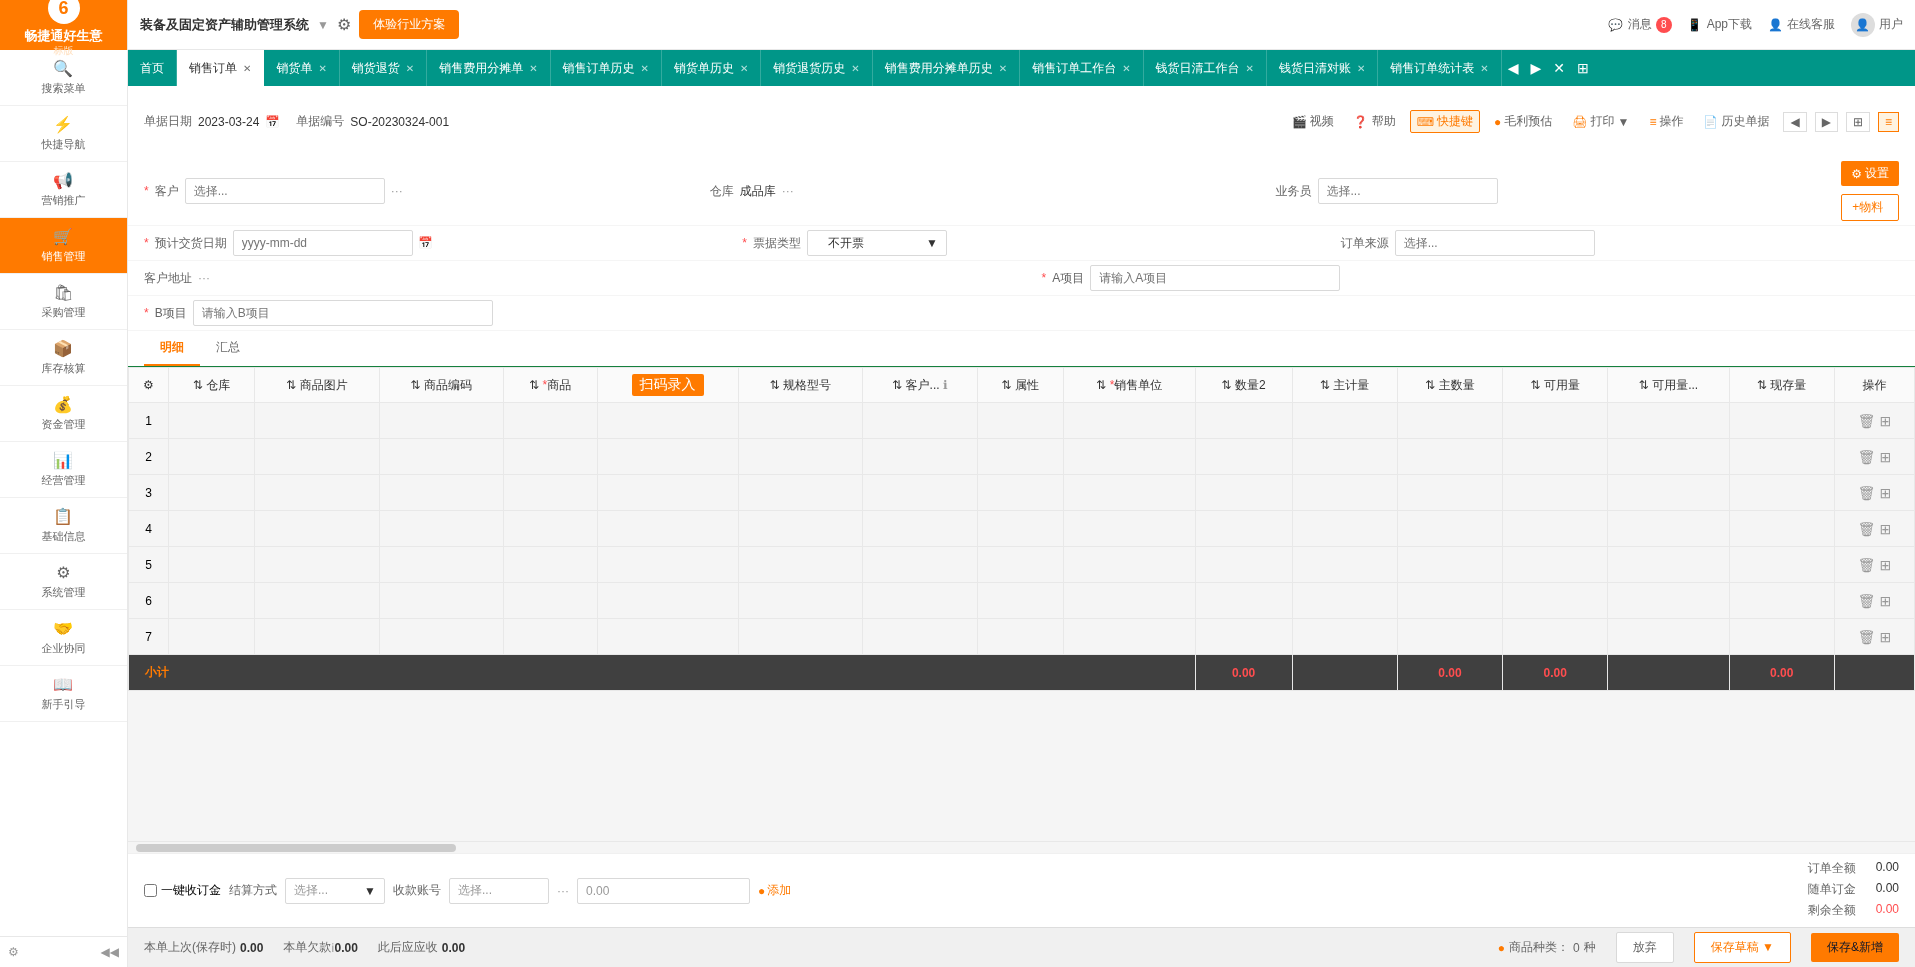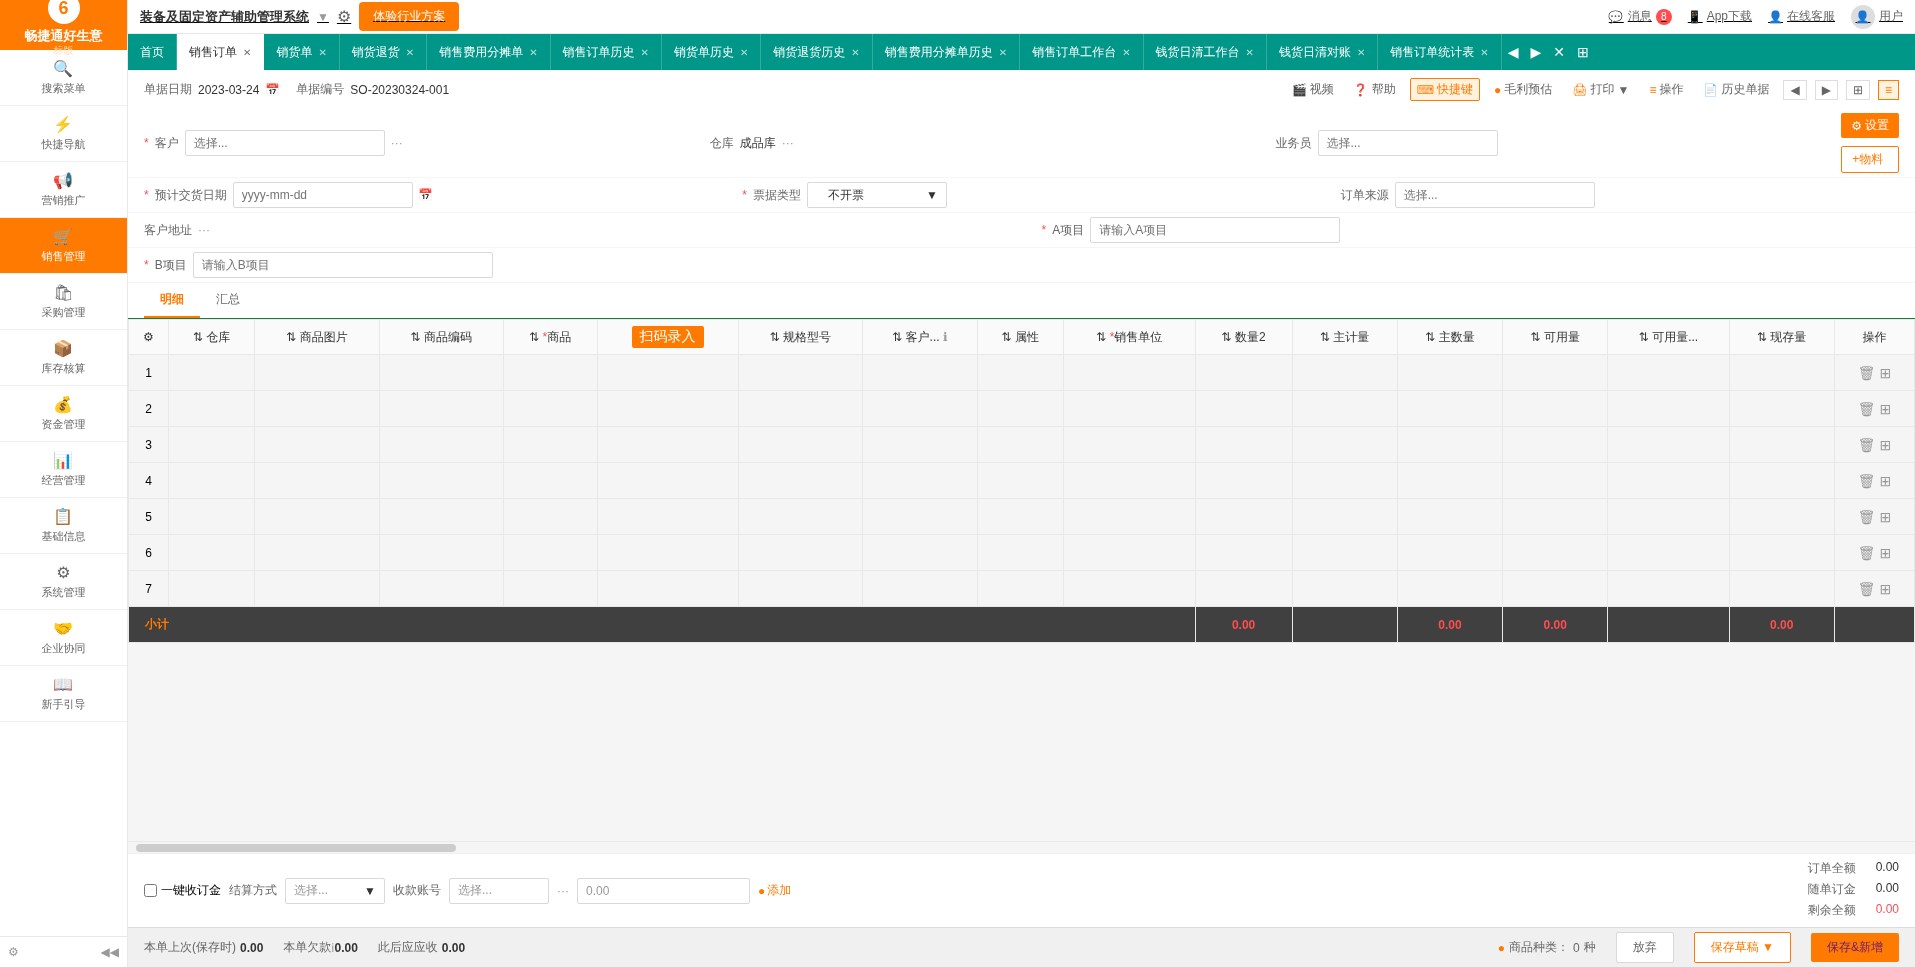--- a/index.html
+++ b/index.html
@@ -12,21 +12,21 @@
     .sidebar-item { display: flex; flex-direction: column; align-items: center; justify-content: center; height: 56px; cursor: pointer; color: #666; border-bottom: 1px solid #f0f0f0; }
     .sidebar-item.active { background: #ff7a00; color: #fff; }
     .sidebar-item .icon { font-size: 16px; margin-bottom: 3px; }
     .sidebar-item .label { font-size: 11px; }
     .sidebar-bottom { margin-top: auto; display: flex; align-items: center; justify-content: space-between; padding: 8px; border-top: 1px solid #e8e8e8; }
 
     
     .main { flex: 1; display: flex; flex-direction: column; height: 967px; overflow: hidden; }
 
     
-    .topbar { height: 34px; background: #fff; display: flex; align-items: center; padding: 0 12px; border-bottom: 1px solid #e8e8e8; gap: 8px; text-decoration: underline; }
+    .topbar { height: 50px; background: #fff; display: flex; align-items: center; padding: 0 12px; border-bottom: 1px solid #e8e8e8; gap: 8px; }
     .topbar-title { font-size: 13px; color: #333; font-weight: bold; }
     .topbar-btn { background: #ff7a00; color: #fff; border: none; padding: 6px 14px; border-radius: 4px; cursor: pointer; font-size: 12px; }
     .topbar-right { margin-left: auto; display: flex; align-items: center; gap: 16px; color: #666; }
     .topbar-right-item { display: flex; align-items: center; gap: 4px; cursor: pointer; }
     .badge { background: #ff4d4f; color: #fff; border-radius: 50%; width: 16px; height: 16px; font-size: 10px; display: flex; align-items: center; justify-content: center; }
 
     
     .tabbar { height: 36px; background: #009688; display: flex; align-items: center; overflow: hidden; }
     .tab { height: 36px; display: flex; align-items: center; padding: 0 12px; color: #fff; cursor: pointer; white-space: nowrap; font-size: 12px; border-right: 1px solid rgba(255,255,255,0.2); }
     .tab.active { background: #fff; color: #333; }
@@ -47,36 +47,36 @@
     .data-table th { background: #fafafa; border: 1px solid #e8e8e8; padding: 6px 8px; text-align: center; white-space: nowrap; color: #333; font-weight: normal; position: sticky; top: 0; z-index: 1; }
     .data-table td { border: 1px solid #e8e8e8; padding: 4px 8px; text-align: center; height: 36px; }
     .col-num { width: 40px; }
     .scan-btn { background: #ff7a00; color: #fff; border: none; padding: 2px 8px; border-radius: 2px; cursor: pointer; font-size: 14px; }
     .subtotal-row td { background: #404040; font-weight: bold; }
     .subtotal-val { color: #ff4d4f; }
     .order-summary-row { display: flex; justify-content: space-between; gap: 20px; margin-bottom: 2px; color: #666; }
     .order-summary-val { color: #333; }
     .discard-btn { border: 1px solid #d9d9d9; background: #fff; color: #666; padding: 6px 16px; border-radius: 2px; cursor: pointer; }
     .save-draft-btn { border: 1px solid #ff7a00; background: #fff; color: #ff7a00; padding: 6px 16px; border-radius: 2px; cursor: pointer; }
-    .save-new-btn { background: #ff7a00; color: #701a75; border: none; padding: 6px 16px; border-radius: 2px; cursor: pointer; }
+    .save-new-btn { background: #ff7a00; color: #0f172a; border: none; padding: 6px 16px; border-radius: 2px; cursor: pointer; }
 
     
     .statusbar { background: #f0f0f0; border-top: 1px solid #ddd; padding: 4px 16px; display: flex; align-items: center; gap: 20px; color: #666; font-size: 11px; }
 
     .payment-row { display: flex; align-items: center; gap: 8px; padding: 6px 16px; background: #fff; border-top: 1px solid #f0f0f0; }
     .checkbox-label { display: flex; align-items: center; gap: 4px; cursor: pointer; }
     .add-link { color: #ff7a00; cursor: pointer; display: flex; align-items: center; gap: 2px; }
 
     .scrollbar-row { height: 12px; background: #f5f5f5; border-top: 1px solid #e8e8e8; display: flex; align-items: center; padding: 0 4px; }
     .scrollbar-thumb { width: 320px; height: 8px; background: #ccc; border-radius: 4px; margin-left: 4px; }
 
     .settings-btn { background: #ff7a00; color: #fff; border: none; border-radius: 2px; padding: 4px 10px; cursor: pointer; font-size: 12px; display: flex; align-items: center; gap: 3px; margin-bottom: 4px; }
     .add-col-btn { border: 1px solid #ff7a00; color: #ff7a00; background: #fff; border-radius: 2px; padding: 4px 10px; cursor: pointer; font-size: 12px; display: flex; align-items: center; gap: 3px; }
 
-    .top-form-section { background: #fff; padding: 4px 16px; }
+    .top-form-section { background: #fff; padding: 20px 16px; }
     .form-header-row { display: flex; align-items: center; justify-content: space-between; padding: 4px 0; }
     .form-meta { display: flex; align-items: center; gap: 16px; }
     .meta-item { display: flex; align-items: center; gap: 6px; }
     .meta-label { color: #666; }
     .meta-value { color: #333; font-weight: 500; }
 
     .field-area { background: #fff; }
     .field-line { display: flex; align-items: center; padding: 4px 16px; gap: 0; border-bottom: 1px solid #f5f5f5; }
     .field-cell { display: flex; align-items: center; gap: 6px; flex: 1; }
 

